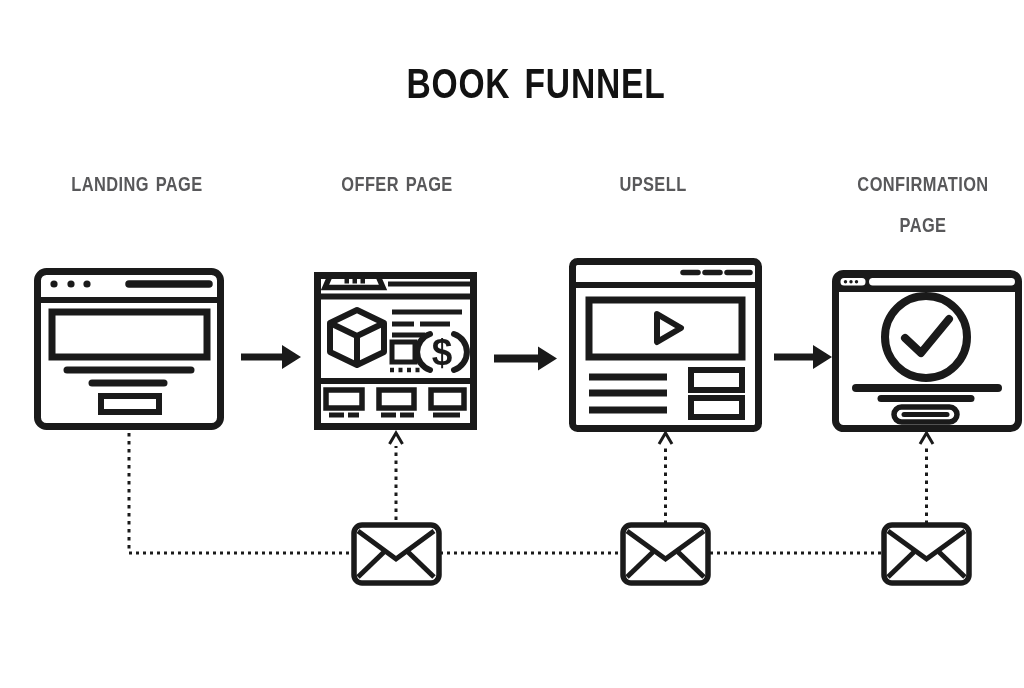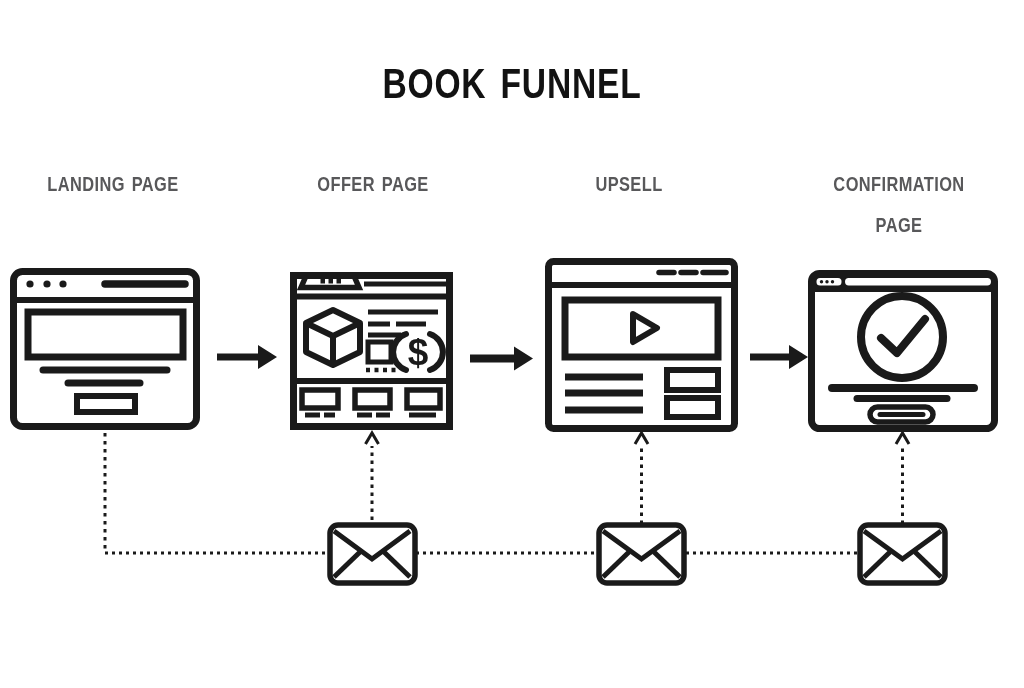--- a/index.html
+++ b/index.html
@@ -4,21 +4,21 @@
 <style>
   :root{
     --ink:#1a1a1a;
     --title-black:#121212;
     --label-gray:#58585a;
     --background:#ffffff;
   }
   *{margin:0;padding:0;box-sizing:border-box;}
   html,body{width:1024px;height:688px;overflow:hidden;}
   body{background:var(--background);font-family:"Liberation Sans",sans-serif;}
-  .canvas{position:relative;width:856px;height:688px;background:var(--background);}
+  .canvas{position:relative;width:856px;height:688px;background:var(--background);margin-left:24px;}
   .title{
     position:absolute;left:0;top:48px;width:1024px;
     text-align:center;font-variant:small-caps;text-transform:lowercase;
     font-weight:800;font-size:60px;line-height:1.0;color:var(--title-black);
     letter-spacing:1px;
   }
   .title .squeeze{display:inline-block;transform:scaleX(0.80);transform-origin:center;}
   .stage-label{
     position:absolute;top:162px;width:220px;
     text-align:center;font-variant:small-caps;text-transform:lowercase;

